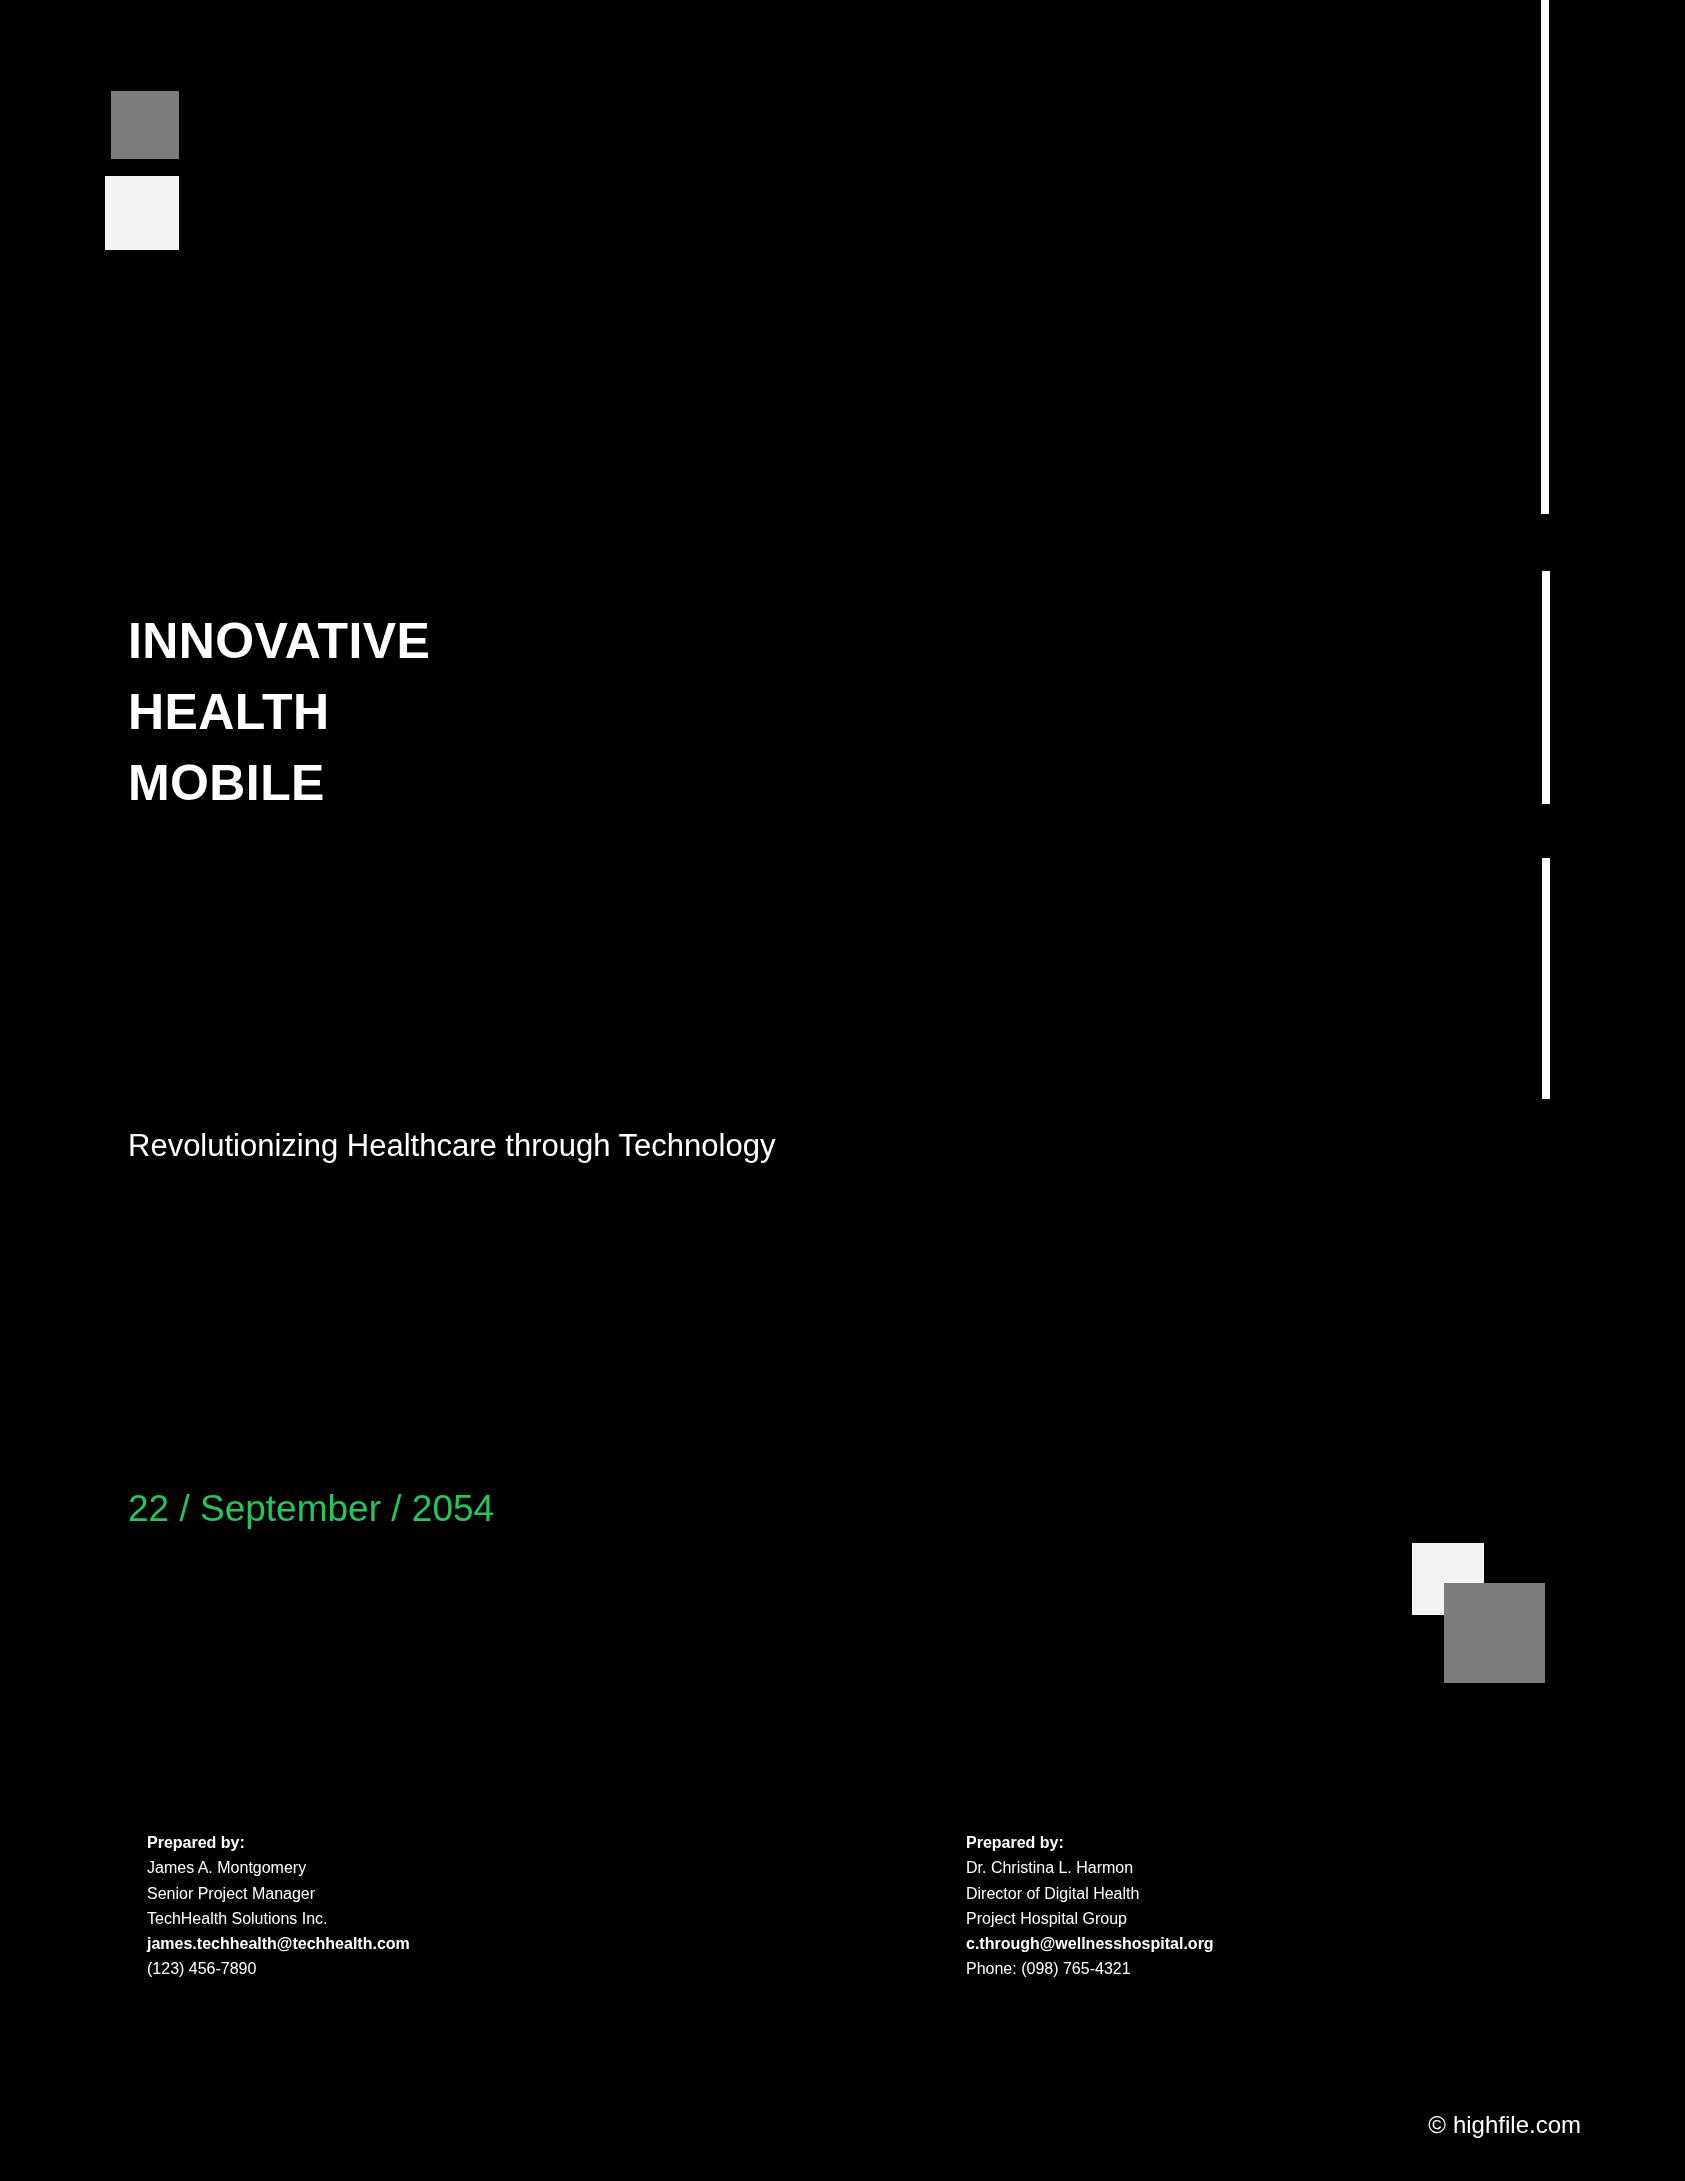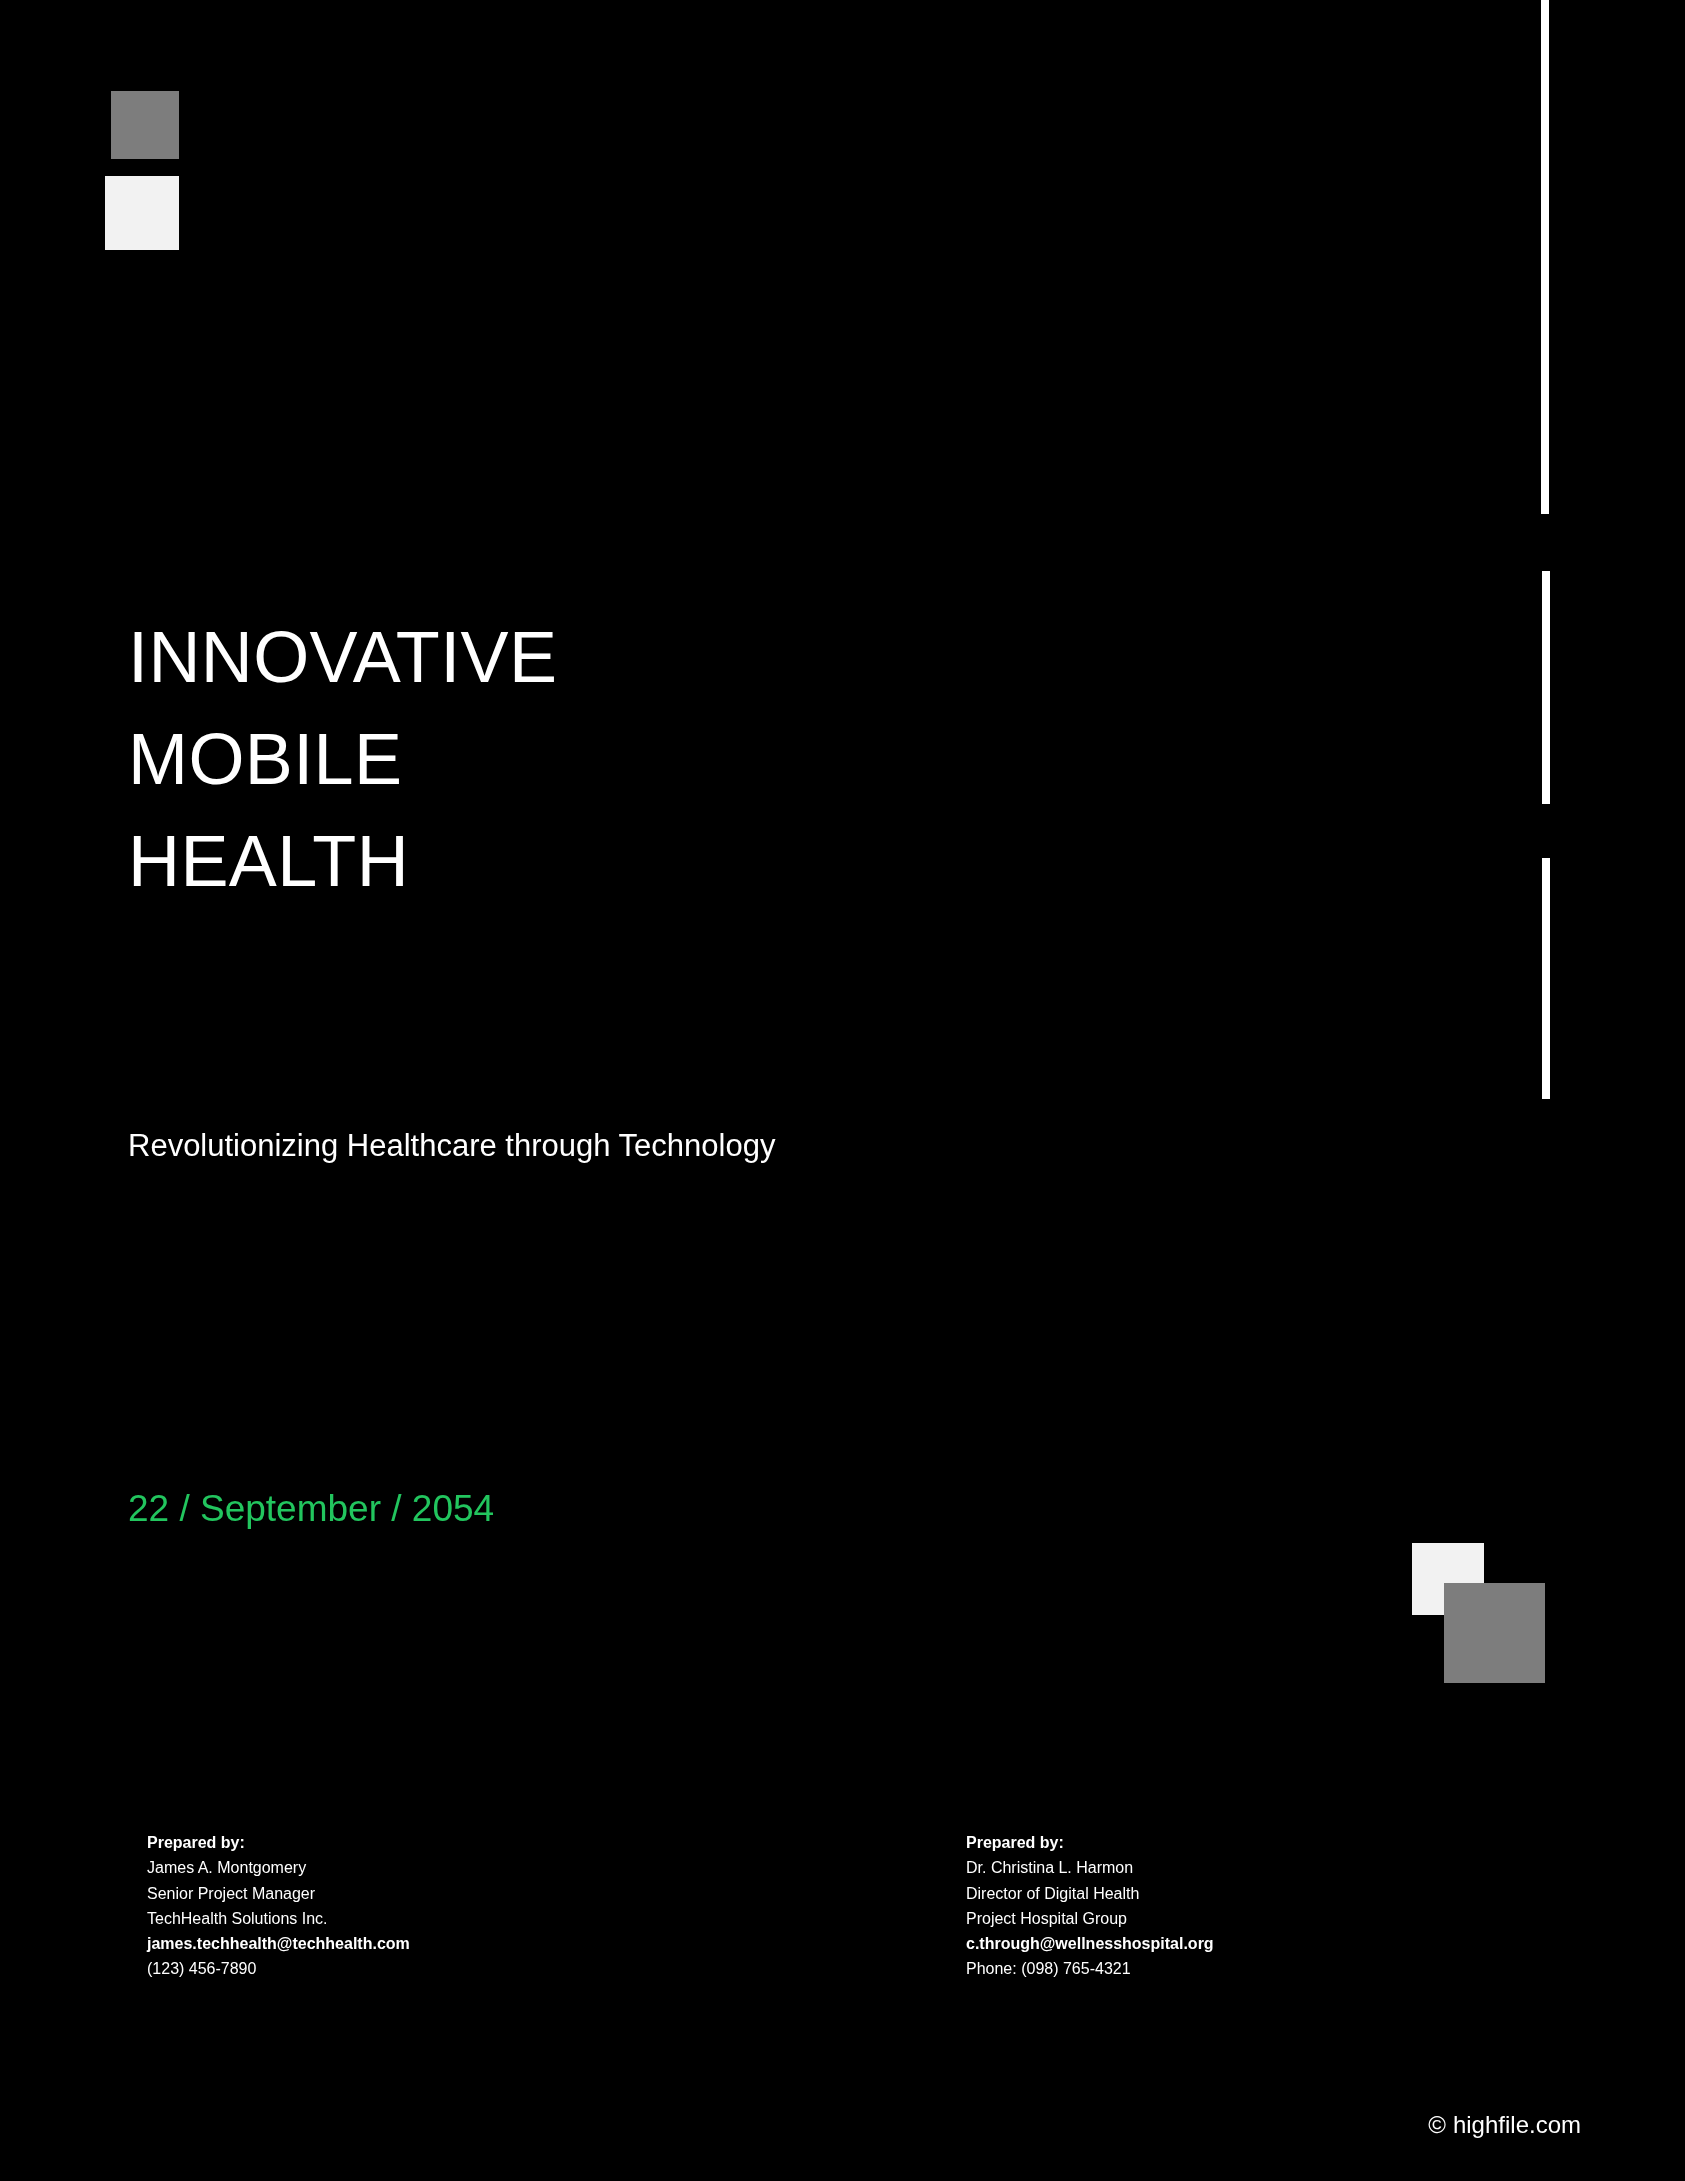--- a/index.html
+++ b/index.html
@@ -80,22 +80,22 @@
 
   
   .title-block {
     position: absolute;
     left: 128px;
     top: 606px;
     width: 878px;
   }
   .title-line {
     color: #ffffff;
-    font-size: 72px;
-    font-weight: normal;
+    font-size: 50px;
+    font-weight: bold;
     line-height: 1.42;
     letter-spacing: 0.4px;
   }
 
   .subtitle {
     position: absolute;
     left: 128px;
     top: 1124px;
     width: 755px;
     color: #ffffff;
@@ -159,22 +159,22 @@
 
   <div class="rule rule-1"></div>
   <div class="rule rule-2"></div>
   <div class="rule rule-3"></div>
 
   <div class="sq-white-br"></div>
   <div class="sq-gray-br"></div>
 
   <div class="title-block">
     <div class="title-line">INNOVATIVE</div>
+    <div class="title-line">HEALTH</div>
     <div class="title-line">MOBILE</div>
-    <div class="title-line">HEALTH</div>
   </div>
 
   <div class="subtitle">Revolutionizing Healthcare through Technology</div>
 
   <div class="doc-date">22 / September / 2054</div>
 
   <div class="prepared left">
     <div class="line heading">Prepared by:</div>
     <div class="line">James A. Montgomery</div>
     <div class="line">Senior Project Manager</div>

